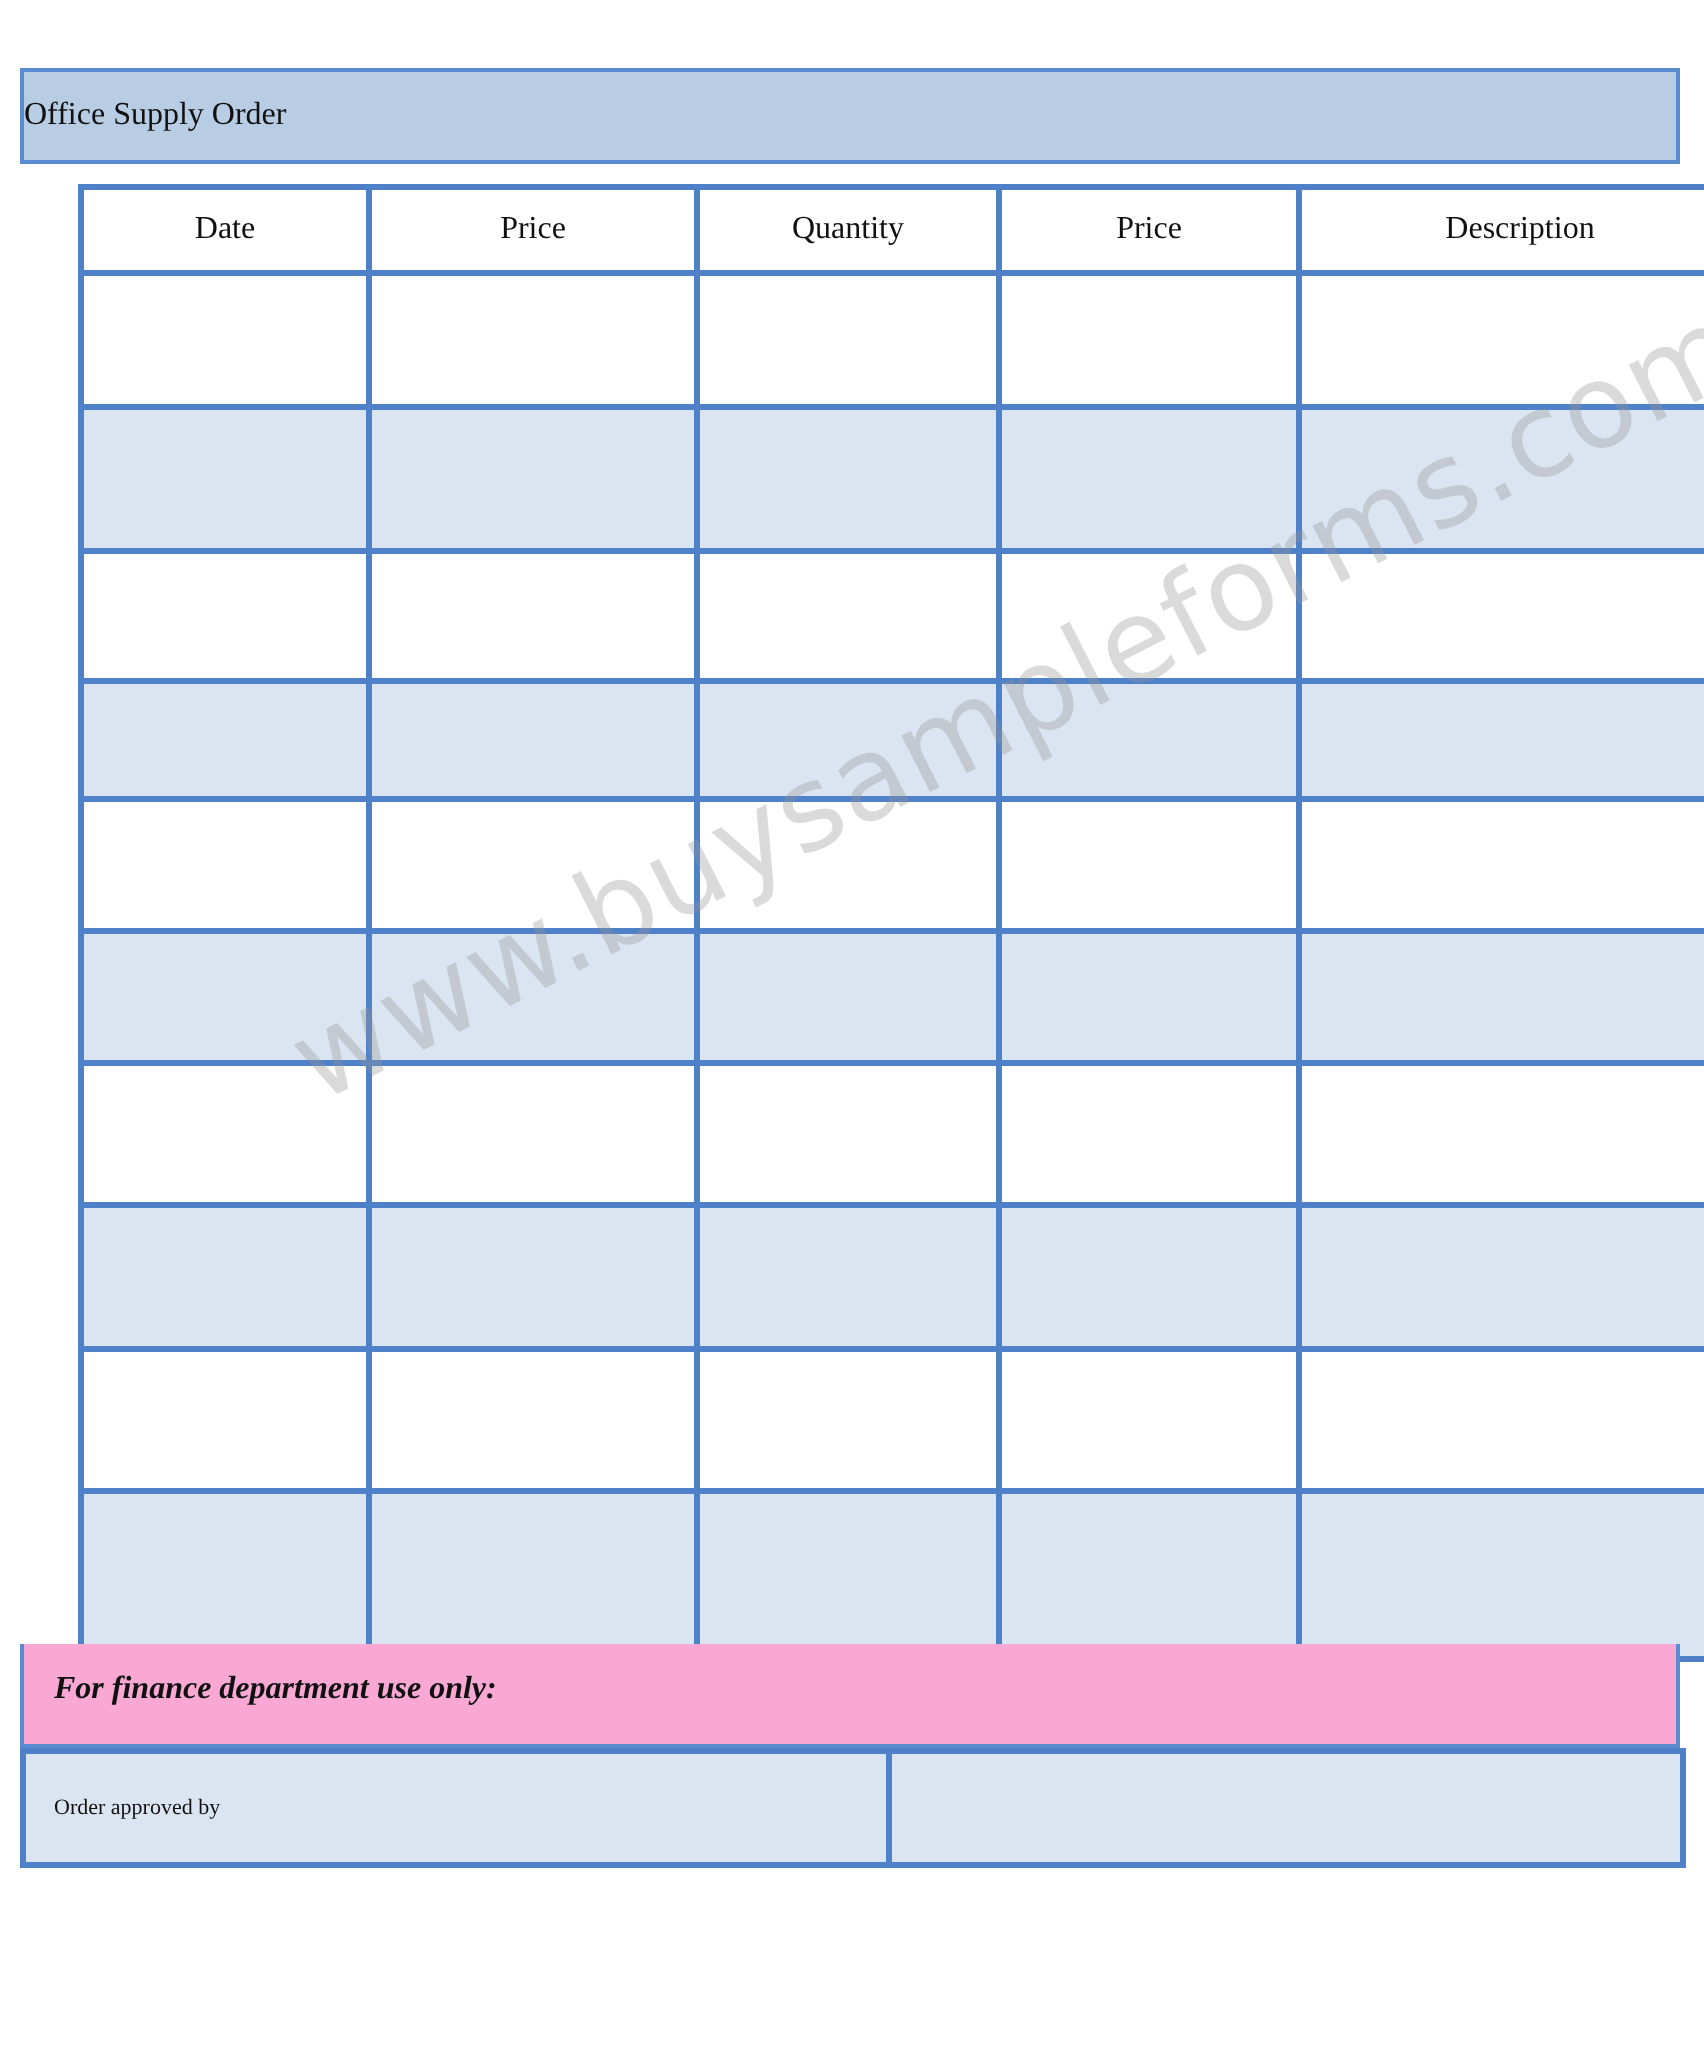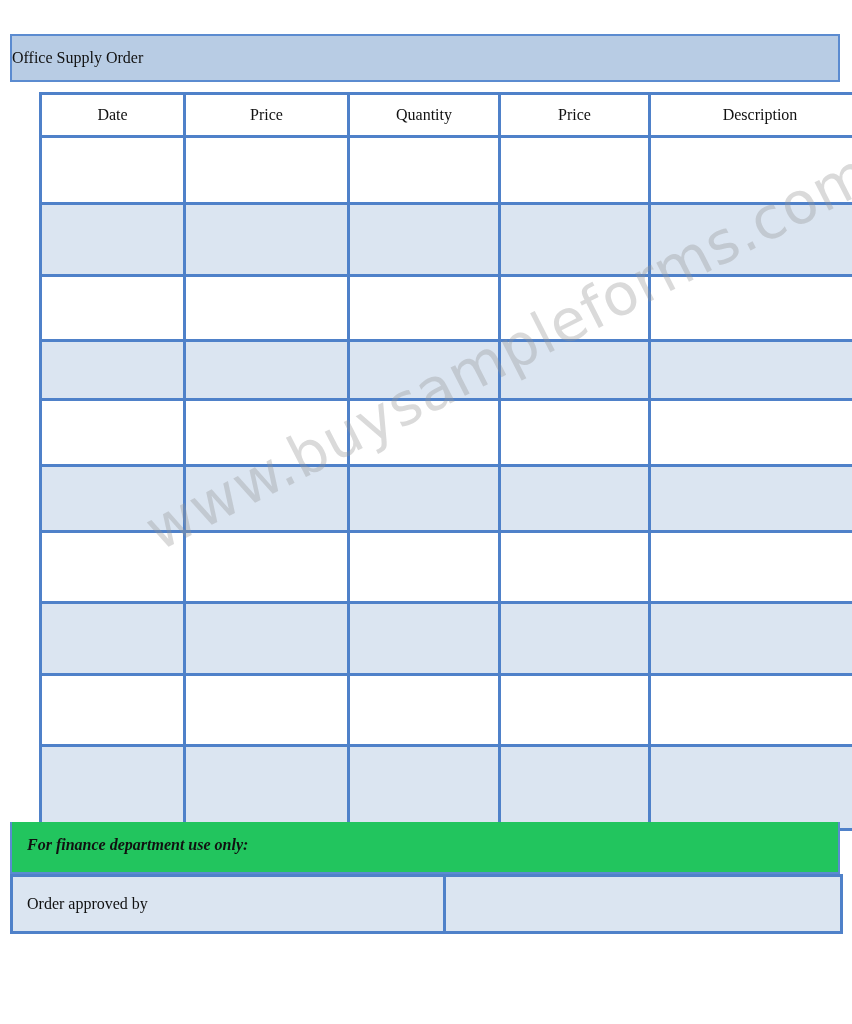--- a/index.html
+++ b/index.html
@@ -10,26 +10,26 @@
                  background: #b8cce4; border: 2px solid #5b8bd0; 
                  line-height: 44px; font-size: 16px; }
     table.grid { position: absolute; left: 0; top: 58px; width: 830px; border-collapse: collapse;
                  table-layout: fixed; margin-left: 29px; }
     table.grid th, table.grid td { border: 3px solid #4f81c9; padding: 0; }
     table.grid th { font-weight: normal; font-size: 16px; height: 40px; background: #fff; }
     table.grid tr.alt td { background: #dbe5f1; }
     table.grid tr.plain td { background: #ffffff; }
     .finance { position: absolute; left: 0; top: 788px; width: 826px; height: 50px;
                border-left: 2px solid #5b8bd0; border-right: 2px solid #5b8bd0;
-               border-bottom: 2px solid #5b8bd0; background: #22c55e; }
+               border-bottom: 2px solid #5b8bd0; background: #f9a8d4; }
     .finance span { position: absolute; left: 15px; top: 14px; font-style: italic; font-weight: bold;
                     font-size: 16px; }
     table.sign { position: absolute; left: 0; top: 840px; width: 830px; border-collapse: collapse;
                  table-layout: fixed; }
-    table.sign td { border: 3px solid #4f81c9; font-size: 16px; padding-left: 14px; }
+    table.sign td { border: 3px solid #4f81c9; font-size: 11px; padding-left: 14px; }
     table.sign tr.r1 td { height: 52px; background: #dbe5f1; }
     table.sign tr.r2 td { height: 58px; background: #ffffff; }
     .watermark { position: absolute; left: 150px; top: 500px; font-family: "DejaVu Sans", sans-serif;
                  font-size: 58px; color: rgba(150,150,150,0.35); transform: rotate(-27deg);
                  transform-origin: left center; pointer-events: none; letter-spacing: 1px;
                  white-space: nowrap; }
   </style>
 </head>
 <body>
 

